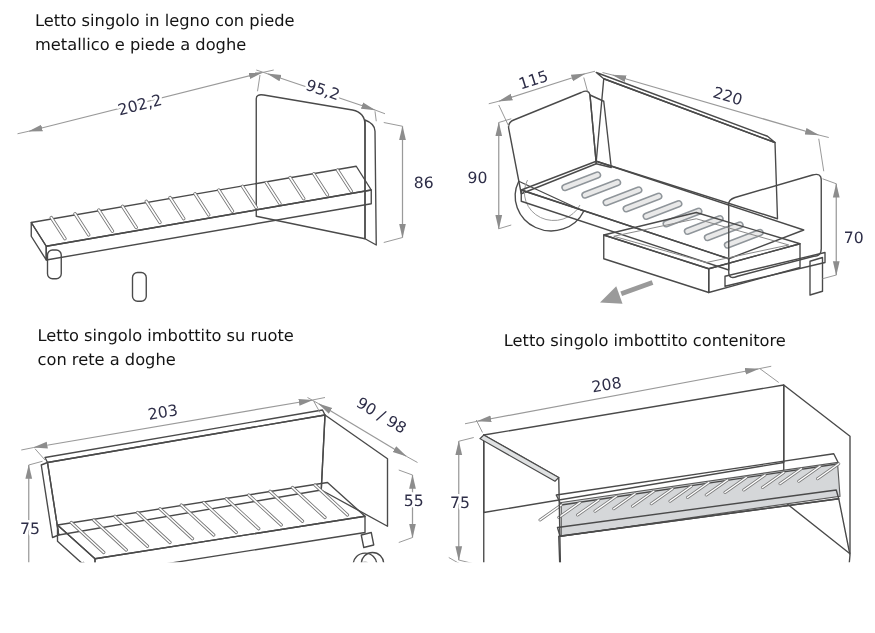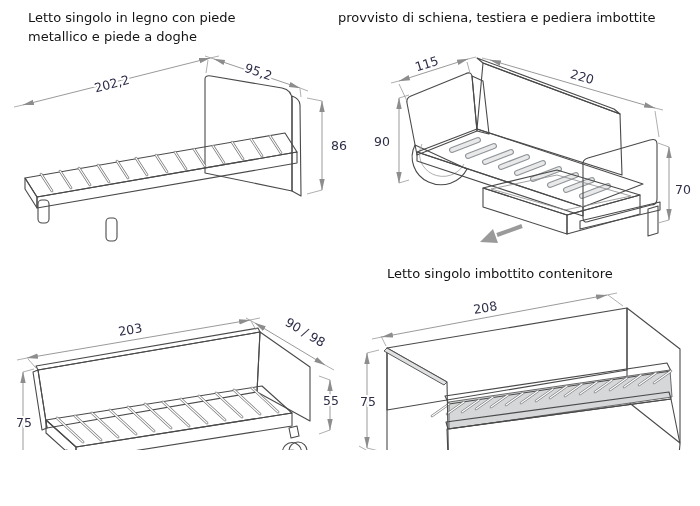--- a/index.html
+++ b/index.html
@@ -18,23 +18,26 @@
 </head>
 <body>
 
 <div id="stage">
 
   <div class="title" style="left:28px;top:8px;">
     <div>Letto singolo in legno con piede</div>
     <div>metallico e piede a doghe</div>
   </div>
   <div class="title" style="left:338px;top:8px;">
-    <div>provvisto di schiena, testiera e pediera imbottite</div>
-  </div>
-  <div class="title" style="left:387px;top:264px;">
+  </div>
+  <div class="title" style="left:30px;top:260px;">
+    <div>Letto singolo imbottito su ruote</div>
+    <div>con rete a doghe</div>
+  </div>
+  <div class="title" style="left:403px;top:264px;">
     <div>Letto singolo imbottito contenitore</div>
   </div>
 
   <svg style="left:0;top:55px;" width="350" height="200" viewBox="0 0 350 200">
     <defs>
       <marker id="m1" markerWidth="12" markerHeight="8" refX="11" refY="4" orient="auto-start-reverse" markerUnits="userSpaceOnUse">
         <path d="M11.5,4 L0,1.3 L0,6.7 Z" fill="#8d8d8d"></path>
       </marker>
     </defs>
     <g>

